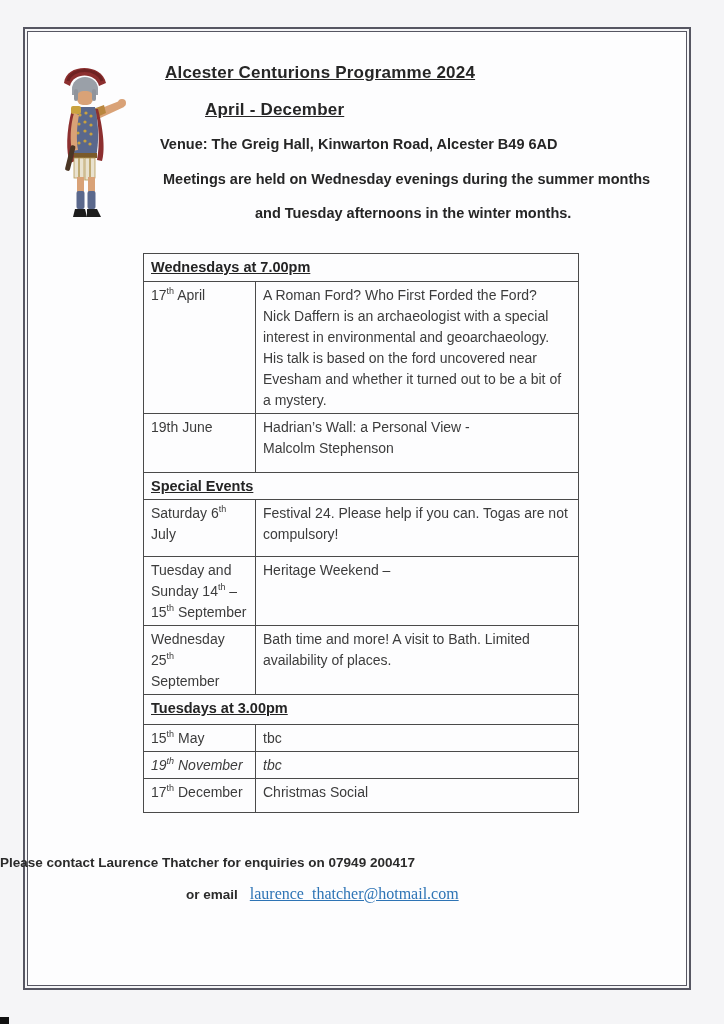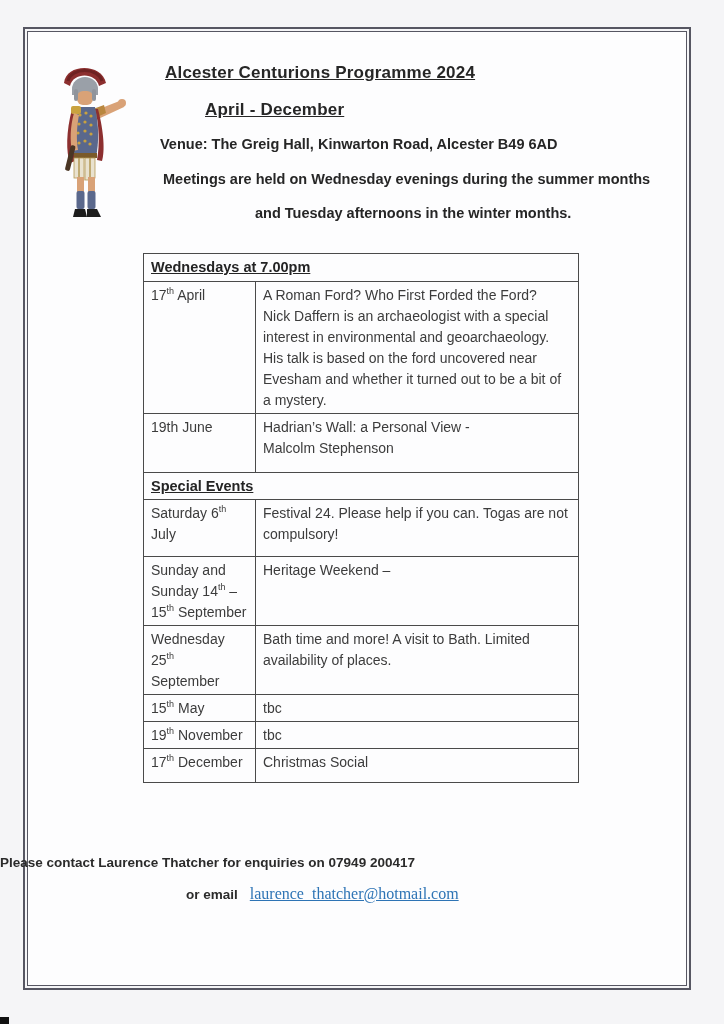--- a/index.html
+++ b/index.html
@@ -160,32 +160,35 @@
           <td><span>Hadrian’s Wall: a Personal View -</span><br><span>Malcolm Stephenson</span></td>
         </tr>
         <tr style="height: 26px;">
           <td colspan="2"><span class="section-label">Special Events</span></td>
         </tr>
         <tr style="height: 57px;">
           <td><span>Saturday 6</span><span class="ord" style="font-size: 9px; vertical-align: super; line-height: 0;">th</span><span> July</span></td>
           <td><span>Festival 24. Please help if you can. Togas are not compulsory!</span></td>
         </tr>
         <tr style="height: 54px;">
-          <td><span>Sunday and</span><br><span>Sunday 14</span><span class="ord" style="font-size: 9px; vertical-align: super; line-height: 0;">th</span><span> –</span><br><span>15</span><span class="ord" style="font-size: 9px; vertical-align: super; line-height: 0;">th</span><span> September</span></td>
+          <td><span>Tuesday and</span><br><span>Sunday 14</span><span class="ord" style="font-size: 9px; vertical-align: super; line-height: 0;">th</span><span> –</span><br><span>15</span><span class="ord" style="font-size: 9px; vertical-align: super; line-height: 0;">th</span><span> September</span></td>
           <td><span>Heritage Weekend –</span></td>
         </tr>
         <tr style="height: 53px;">
           <td><span>Wednesday 25</span><span class="ord" style="font-size: 9px; vertical-align: super; line-height: 0;">th</span><span></span><br><span>September</span></td>
           <td><span>Bath time and more! A visit to Bath. Limited availability of places.</span></td>
         </tr>
+        <tr style="height: 30px;">
+          <td colspan="2"><span class="section-label">Tuesdays at 3.00pm</span></td>
+        </tr>
         <tr style="height: 21px;">
           <td><span>15</span><span class="ord" style="font-size: 9px; vertical-align: super; line-height: 0;">th</span><span> May</span></td>
           <td><span>tbc</span></td>
         </tr>
-        <tr style="height: 21px;">
+        <tr style="height: 21px; font-style: italic;">
           <td><span>19</span><span class="ord" style="font-size: 9px; vertical-align: super; line-height: 0;">th</span><span> November</span></td>
           <td><span>tbc</span></td>
         </tr>
         <tr style="height: 34px;">
           <td><span>17</span><span class="ord" style="font-size: 9px; vertical-align: super; line-height: 0;">th</span><span> December</span></td>
           <td><span>Christmas Social</span></td>
         </tr>
       </tbody>
   </table>
 

